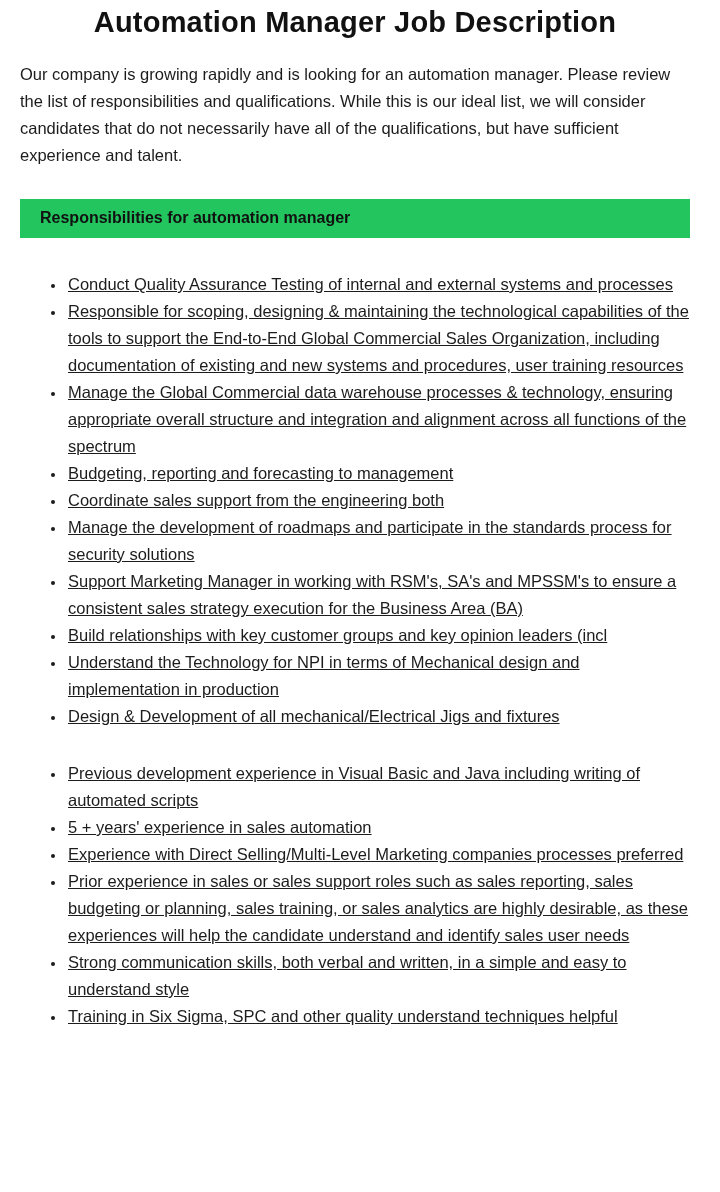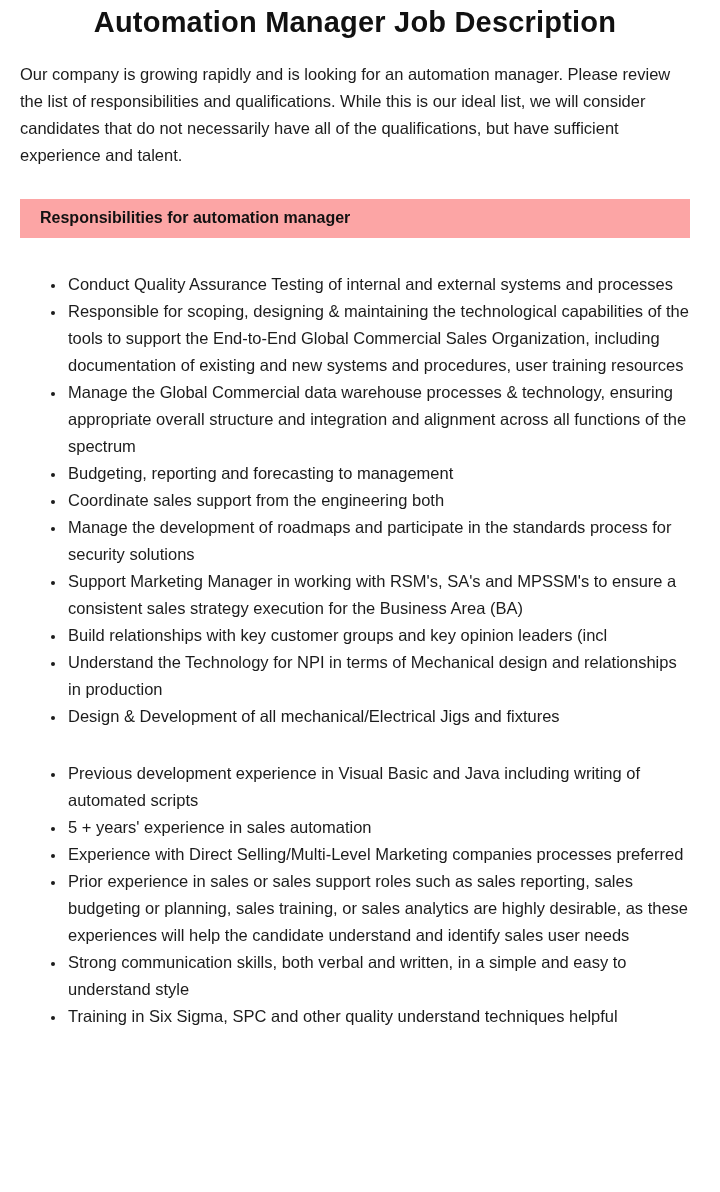--- a/index.html
+++ b/index.html
@@ -28,34 +28,35 @@
     letter-spacing: 0.2px;
     color: #111111;
   }
   p.intro {
     margin: 0 4px 30px 0;
     font-size: 16.5px;
     line-height: 27px;
     color: #1c1c1c;
   }
   .section-header {
-    background: #fca5a5;
+    background: #22c55e;
     padding: 10px 20px 11px 20px;
     font-size: 16px;
     font-weight: 700;
     color: #111111;
     line-height: 18px;
   }
   .section-header + .bullet-list {
     margin-top: 33px;
   }
   ul.bullet-list {
     margin: 0 1px 30px 0;
     padding: 0 0 0 46px;
     list-style: disc outside;
+    text-decoration: underline;
   }
   ul.bullet-list li {
     font-size: 16.5px;
     line-height: 27px;
     padding-left: 2px;
     color: #1c1c1c;
   }
   ul.bullet-list li::marker {
     font-size: 13px;
     color: #1c1c1c;
@@ -86,21 +87,21 @@
         <li>Budgeting, reporting and forecasting to management</li>
 
         <li>Coordinate sales support from the engineering both</li>
 
         <li>Manage the development of roadmaps and participate in the standards process for security solutions</li>
 
         <li>Support Marketing Manager in working with RSM's, SA's and MPSSM's to ensure a consistent sales strategy execution for the Business Area (BA)</li>
 
         <li>Build relationships with key customer groups and key opinion leaders (incl</li>
 
-        <li>Understand the Technology for NPI in terms of Mechanical design and relationships in production</li>
+        <li>Understand the Technology for NPI in terms of Mechanical design and implementation in production</li>
 
         <li>Design &amp; Development of all mechanical/Electrical Jigs and fixtures</li>
       </ul>
   </section>
 
   <section>
     <ul class="bullet-list">
 
         <li>Previous development experience in Visual Basic and Java including writing of automated scripts</li>
 

